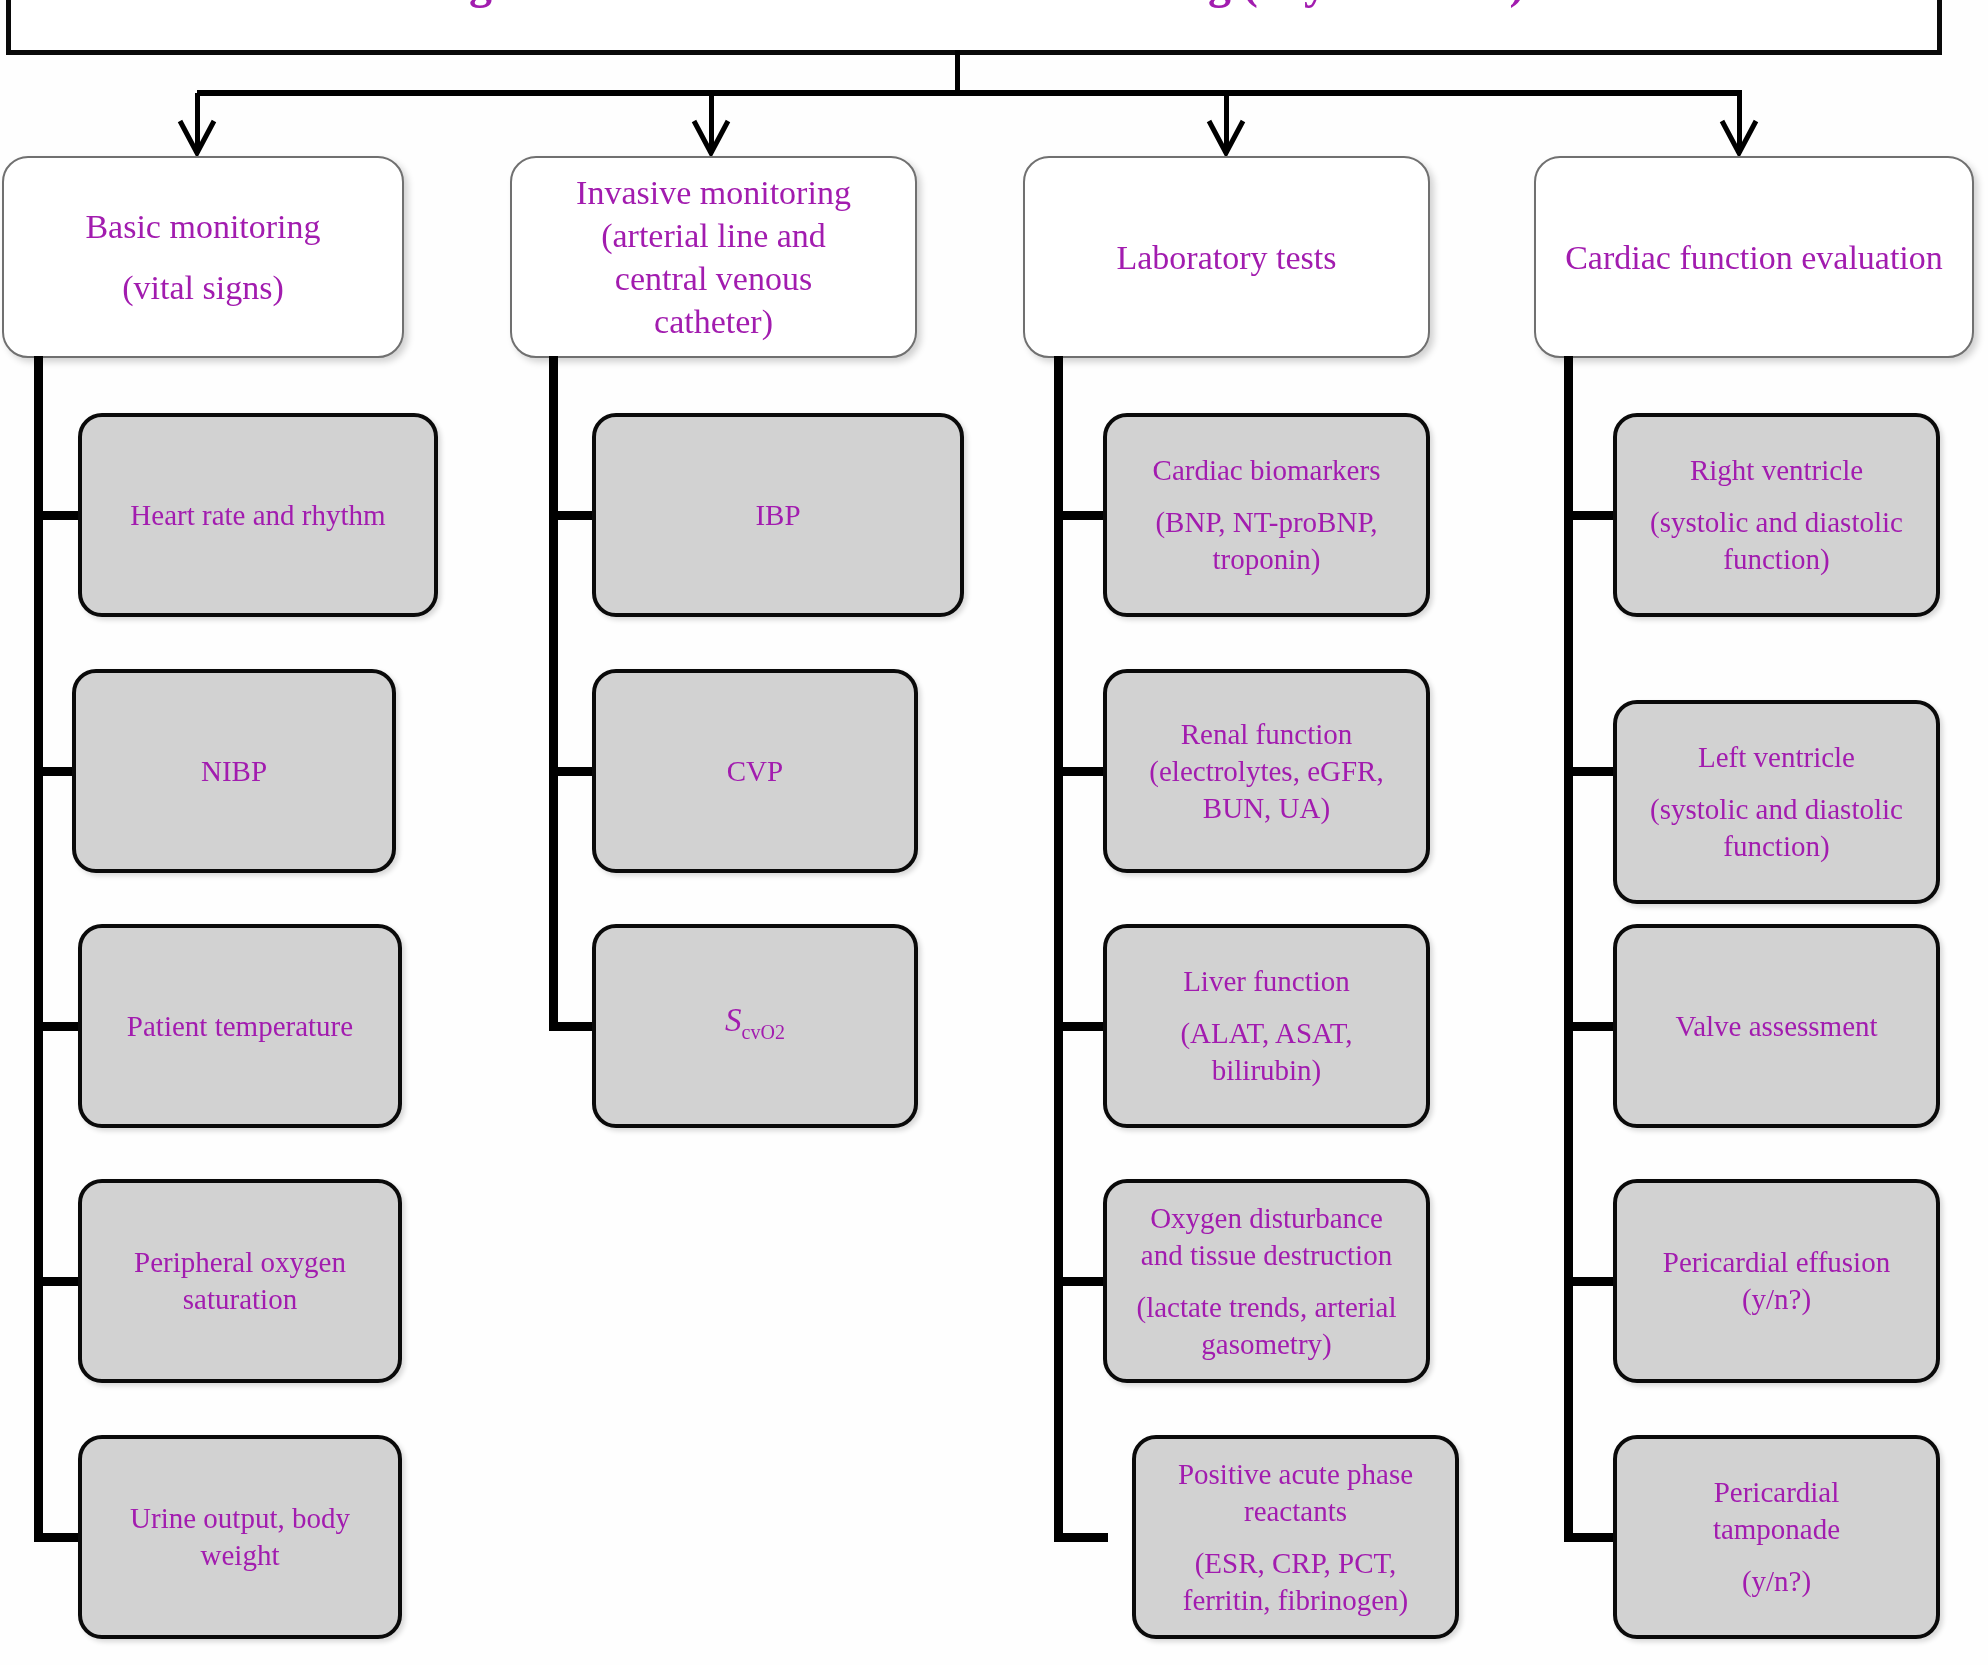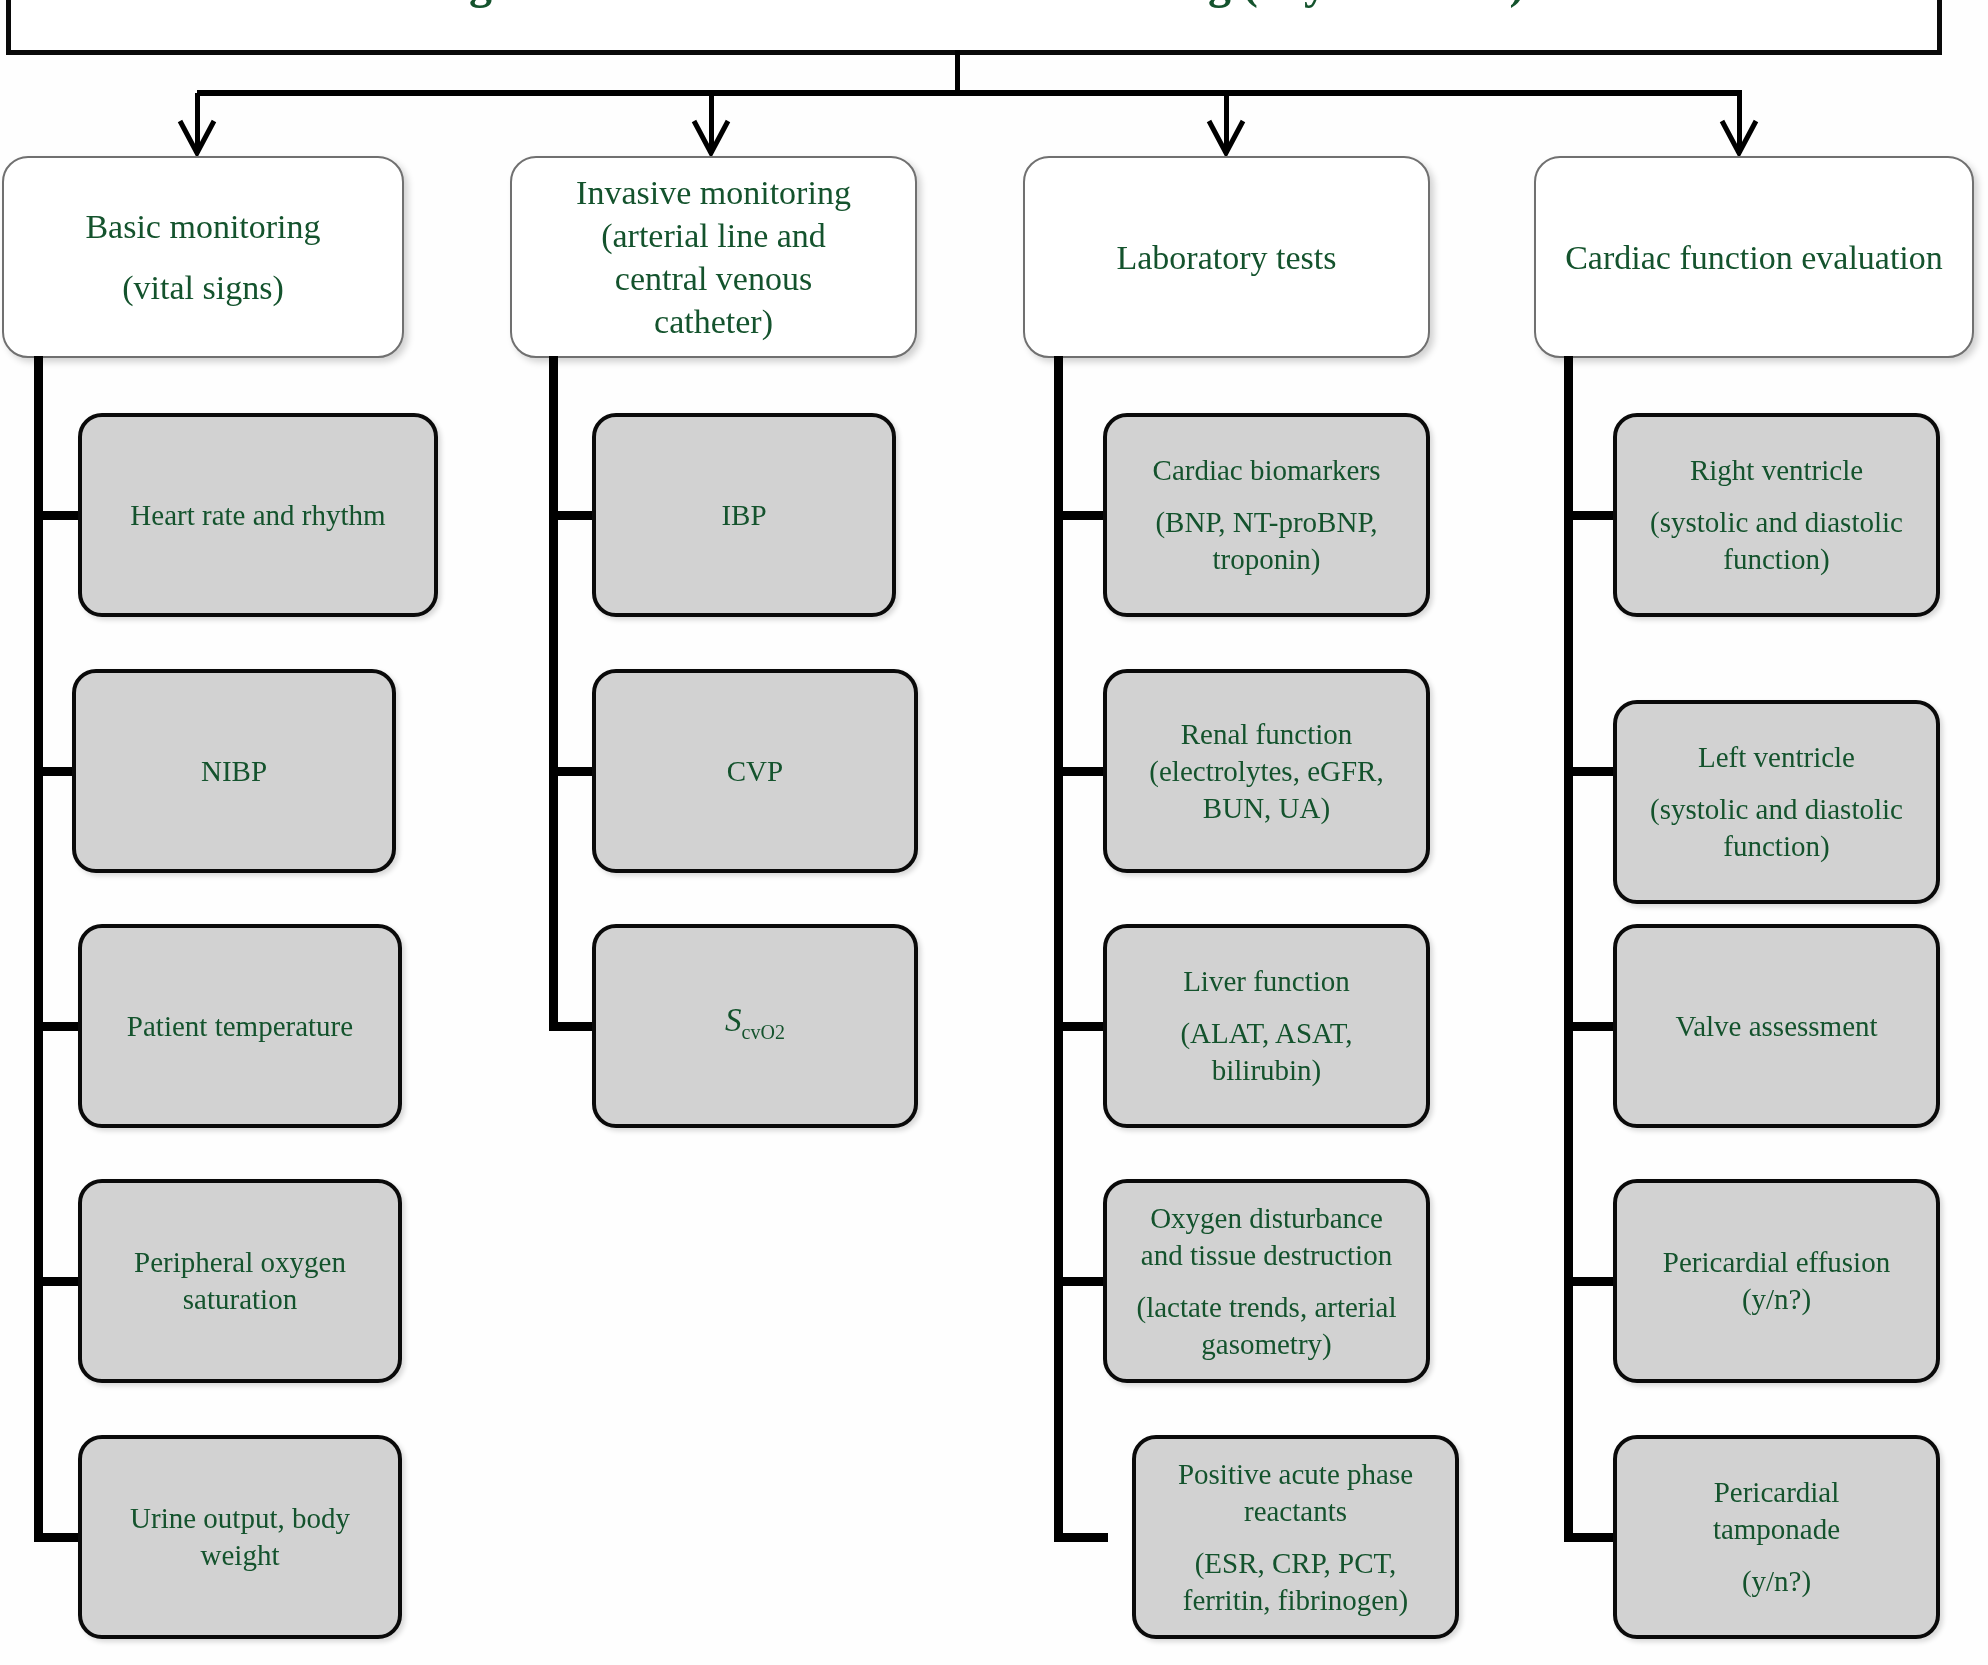--- a/index.html
+++ b/index.html
@@ -1,17 +1,17 @@
 <!DOCTYPE html>
 <html><head>
 <meta charset="utf-8">
 <style>
   html,body{margin:0;padding:0;background:#ffffff;}
   #stage{position:relative;width:1988px;height:1665px;overflow:hidden;background:#fefefe;
-         font-family:"Liberation Serif","DejaVu Serif",serif;color:#14532d;}
+         font-family:"Liberation Serif","DejaVu Serif",serif;color:#a21caf;}
   .line{position:absolute;background:#000;}
   .titlebox{position:absolute;left:6px;top:-80px;width:1926px;height:125px;
             background:#fff;border:5px solid #0a0a0a;}
   .titletext{position:absolute;left:0;right:0;top:33px;text-align:center;
              font-size:46px;font-weight:bold;line-height:50px;white-space:nowrap;}
   .header{position:absolute;top:156px;height:202px;background:#ffffff;border:2px solid #707070;
           border-radius:26px;box-shadow:4px 4px 7px rgba(0,0,0,0.18);
           display:flex;flex-direction:column;justify-content:center;align-items:center;
           text-align:center;font-size:34px;line-height:43px;padding:0 16px;box-sizing:border-box;}
   .header p{margin:0;}
@@ -99,21 +99,21 @@
   </div>
   <div class="box" style="left:78px;top:1435px;width:324px;">
     <p>Urine output, body weight</p>
   </div>
 
   <div class="line" style="left:549px;top:356px;width:9px;height:675px;"></div>
   <div class="line" style="left:549px;top:511px;width:48px;height:9px;"></div>
   <div class="line" style="left:549px;top:767px;width:48px;height:9px;"></div>
   <div class="line" style="left:549px;top:1022px;width:48px;height:9px;"></div>
 
-  <div class="box" style="left:592px;top:413px;width:304px;">
+  <div class="box" style="left:592px;top:413px;width:372px;">
     <p>IBP</p>
   </div>
   <div class="box" style="left:592px;top:669px;width:326px;">
     <p>CVP</p>
   </div>
   <div class="box" style="left:592px;top:924px;width:326px;">
     <p class="scv"><i>S</i><sub>cvO2</sub></p>
   </div>
 
   <div class="line" style="left:1054px;top:356px;width:9px;height:1186px;"></div>

